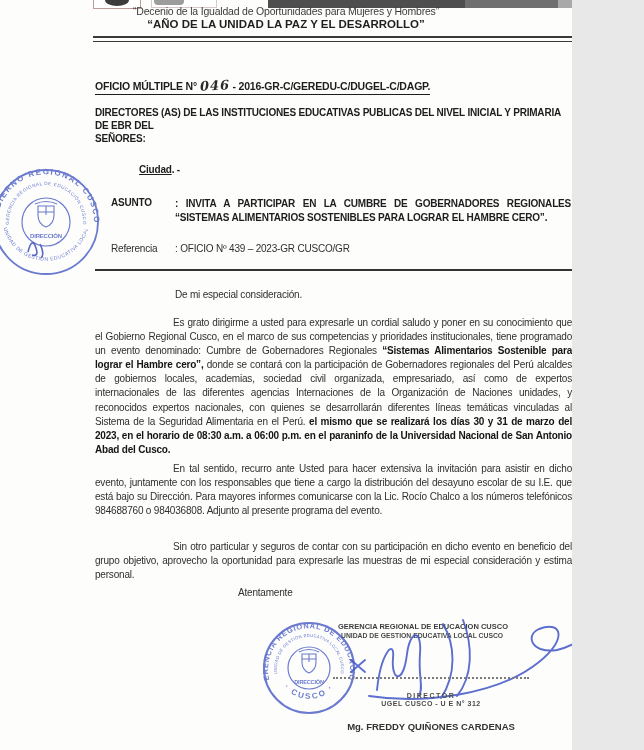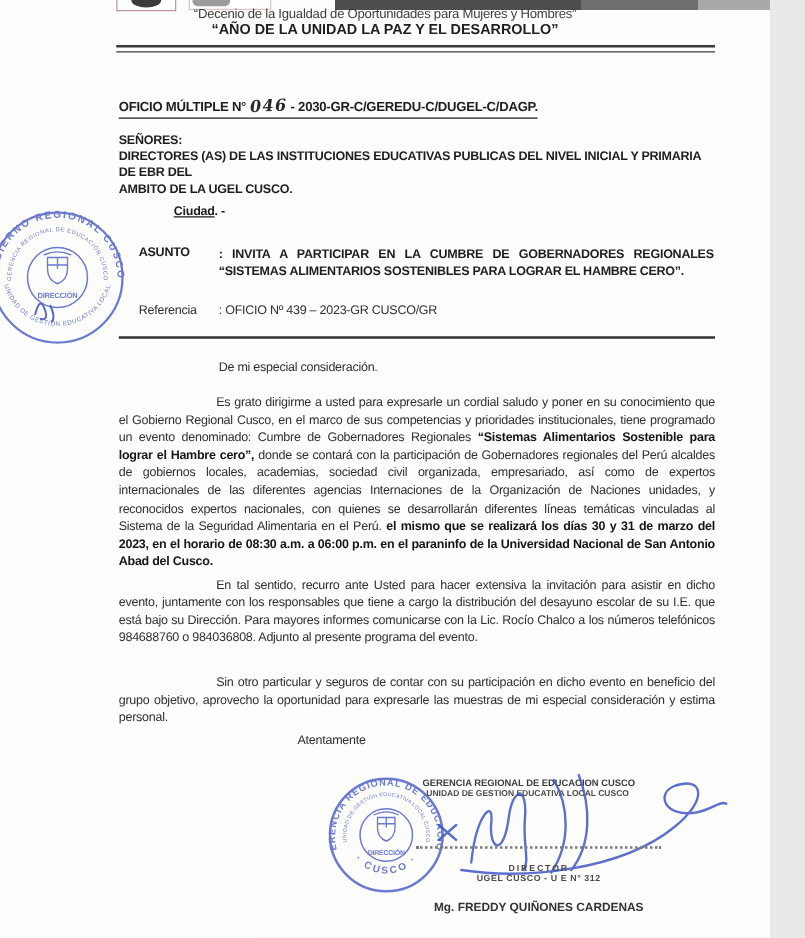--- a/index.html
+++ b/index.html
@@ -1,17 +1,17 @@
 <!DOCTYPE html>
 <html><head>
 <meta charset="utf-8">
 <style>
   html,body{margin:0;padding:0;background:#e8e8e8;}
   .page{
-    position:relative;width:616px;height:750px;background:#fdfdfc;
+    position:relative;width:572px;height:750px;background:#fdfdfc;
     font-family:"Liberation Sans",sans-serif;color:#2f2f2f;overflow:hidden;
     letter-spacing:-0.2px;
   }
   .abs{position:absolute;}
   
   .logo-box1{left:93px;top:0;width:46px;height:8px;border:1px solid #c09a9a;border-top:none;background:#fff;overflow:hidden;}
   .logo-blob1{position:absolute;left:11px;top:-6px;width:24px;height:12px;background:#3c3c3c;border-radius:50%;}
   .logo-box2{left:151px;top:0;width:64px;height:7px;border:1px solid #d8c8c8;border-top:none;background:#fff;overflow:hidden;}
   .logo-blob2{position:absolute;left:2px;top:-4px;width:30px;height:9px;background:#9c9c9c;border-radius:4px;}
   .banner{left:268px;top:0;width:372px;height:8px;
@@ -67,26 +67,25 @@
     <div class="logo-blob2"></div>
   </div>
   <div class="abs banner"></div>
 
   <div class="abs motto1">“Decenio de la Igualdad de Oportunidades para Mujeres y Hombres”</div>
   <div class="abs motto2">“AÑO DE LA UNIDAD LA PAZ Y EL DESARROLLO”</div>
   <div class="abs dbl-rule"></div>
   <div class="abs dbl-rule2"></div>
 
 
-  <div class="abs oficio"><span>OFICIO MÚLTIPLE N° </span><span class="hand-number">046</span><span> - 2030-GR-C/GEREDU-C/DUGEL-C/DAGP.</span></div>
+  <div class="abs oficio"><span>OFICIO MÚLTIPLE N° </span><span class="hand-number">046</span><span> - 2016-GR-C/GEREDU-C/DUGEL-C/DAGP.</span></div>
 
   <div class="abs senores">
+    <div>DIRECTORES (AS) DE LAS INSTITUCIONES EDUCATIVAS PUBLICAS DEL NIVEL INICIAL Y PRIMARIA DE EBR DEL</div>
     <div>SEÑORES:</div>
-    <div>DIRECTORES (AS) DE LAS INSTITUCIONES EDUCATIVAS PUBLICAS DEL NIVEL INICIAL Y PRIMARIA DE EBR DEL</div>
-    <div>AMBITO DE LA UGEL CUSCO.</div>
   </div>
   <div class="abs ciudad"><span class="u">Ciudad</span><span>. -</span></div>
 
   <div class="abs label-col asunto-label">ASUNTO</div>
   <div class="abs asunto-text">: INVITA A PARTICIPAR EN LA CUMBRE DE GOBERNADORES REGIONALES “SISTEMAS ALIMENTARIOS SOSTENIBLES PARA LOGRAR EL HAMBRE CERO”.</div>
   <div class="abs label-col ref-label">Referencia</div>
   <div class="abs ref-text">: OFICIO Nº 439 – 2023-GR CUSCO/GR</div>
   <div class="abs mid-rule"></div>
 
   <div class="abs greeting">De mi especial consideración.</div>

